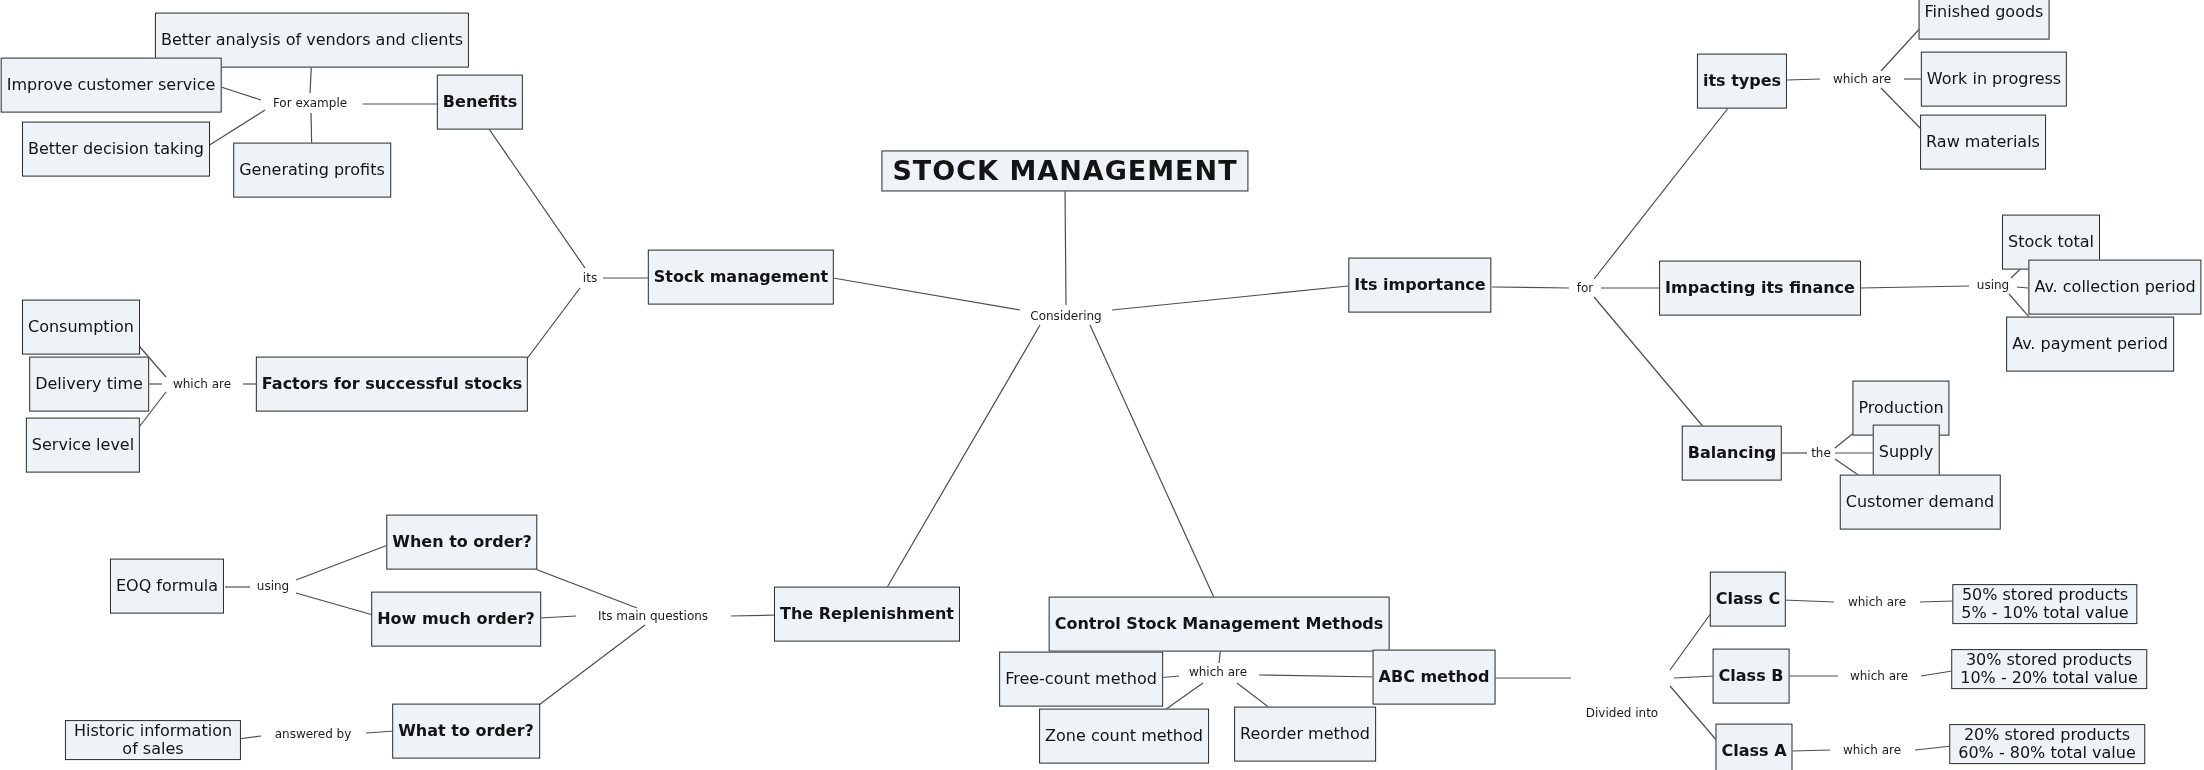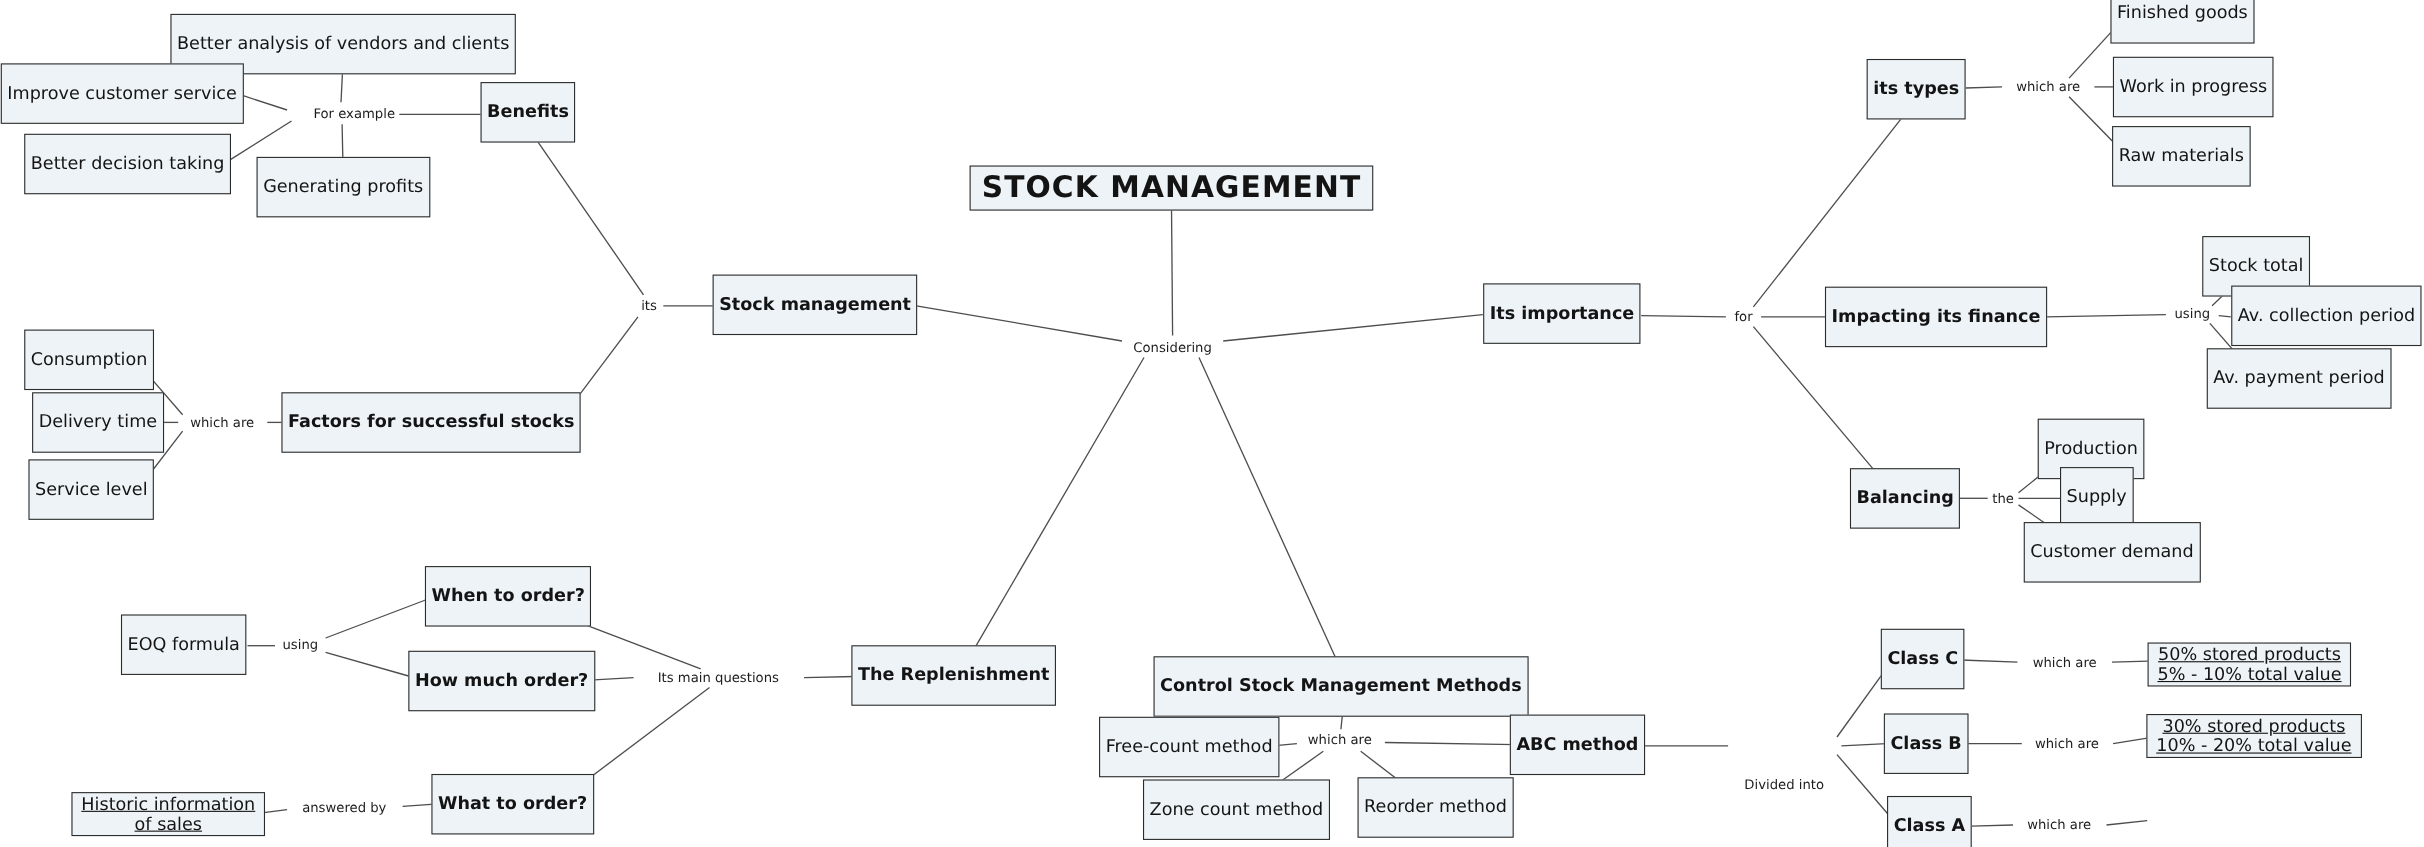--- a/index.html
+++ b/index.html
@@ -15,21 +15,21 @@
   }
   svg.edges{position:absolute;left:0;top:0;width:2204px;height:770px;}
   svg.edges line{stroke:var(--line);stroke-width:1.2;}
   .node{
     position:absolute;transform:translate(-50%,-50%);
     background:var(--fill);border:1.5px solid var(--border);
     padding:16px 5px;font-size:16px;line-height:1.3;white-space:nowrap;
     text-align:center;box-sizing:border-box;
   }
   .bold{font-weight:bold;}
-  .multi{line-height:1.12;padding:1px 8px;text-decoration:underline;}
+  .multi{line-height:1.12;padding:1px 8px;}
   .title-node{
     font-size:27px;font-weight:bold;letter-spacing:1px;
     padding:2px 10px;border-width:1.6px;
   }
   .lbl{
     position:absolute;transform:translate(-50%,-50%);
     font-size:12px;white-space:nowrap;color:#1c1c1c;background:#ffffff;padding:0 2px;
   }
 </style>
 </head>
@@ -96,21 +96,21 @@
     <line x1="1792" y1="751" x2="1830" y2="750"></line>
     <line x1="1915" y1="750" x2="1952" y2="746"></line>
   </svg>
 
   <div class="node title-node" style="left:1065px;top:171px">STOCK MANAGEMENT</div>
 
   <div class="node" style="left:312px;top:40px">Better analysis of vendors and clients</div>
   <div class="node" style="left:111px;top:85px">Improve customer service</div>
   <div class="node" style="left:116px;top:149px">Better decision taking</div>
   <div class="node" style="left:312px;top:170px">Generating profits</div>
-  <div class="lbl" style="left:322px;top:103px">For example</div>
+  <div class="lbl" style="left:310px;top:103px">For example</div>
   <div class="node bold" style="left:480px;top:102px">Benefits</div>
 
   <div class="lbl" style="left:590px;top:278px">its</div>
   <div class="node bold" style="left:741px;top:277px">Stock management</div>
   <div class="lbl" style="left:1066px;top:316px">Considering</div>
 
   <div class="node" style="left:81px;top:327px">Consumption</div>
   <div class="node" style="left:89px;top:384px">Delivery time</div>
   <div class="node" style="left:83px;top:445px">Service level</div>
   <div class="lbl" style="left:202px;top:384px">which are</div>
@@ -164,14 +164,18 @@
   <div class="lbl" style="left:1879px;top:676px">which are</div>
   <div class="lbl" style="left:1872px;top:750px">which are</div>
   <div class="node multi" style="left:2045px;top:604px">
     <div>50% stored products</div>
     <div>5% - 10% total value</div>
   </div>
   <div class="node multi" style="left:2049px;top:669px">
     <div>30% stored products</div>
     <div>10% - 20% total value</div>
   </div>
+  <div class="node multi" style="left:2047px;top:744px">
+    <div>20% stored products</div>
+    <div>60% - 80% total value</div>
+  </div>
 
 </div>
 
 </body></html>

